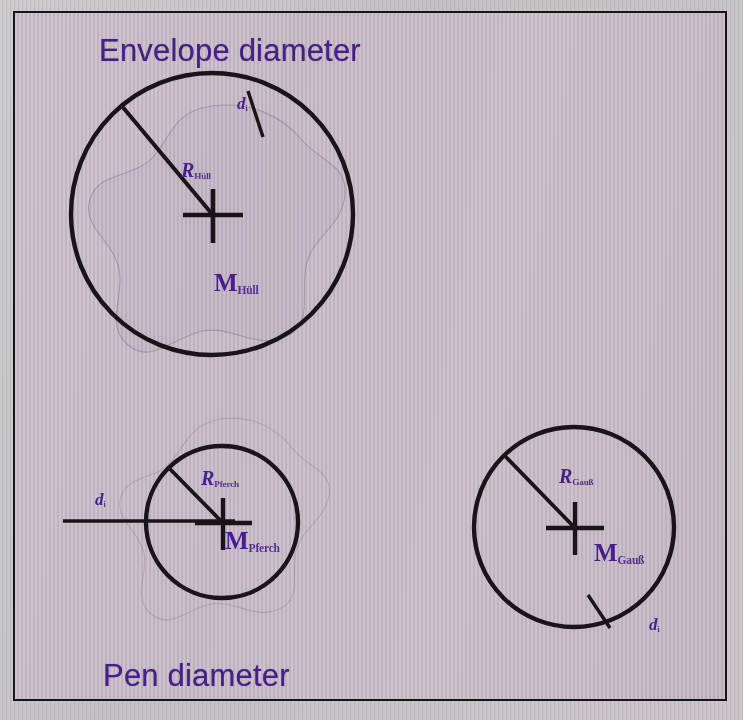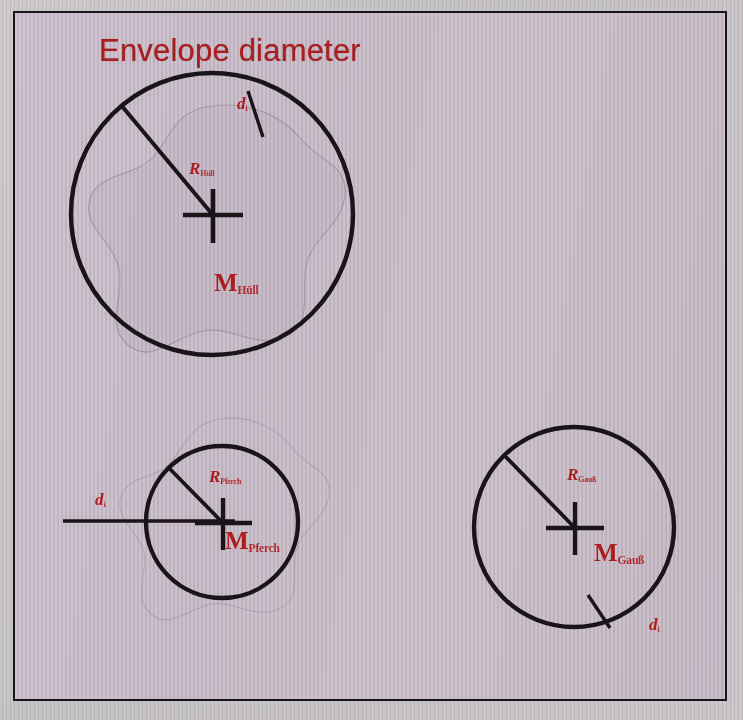--- a/index.html
+++ b/index.html
@@ -112,21 +112,21 @@
     top: 0;
     width: 710px;
     height: 686px;
     z-index: 10;
   }
 
   
   .label {
     position: absolute;
     z-index: 20;
-    color: #b91c1c;
+    color: #4c1d95;
     white-space: nowrap;
     line-height: 1;
   }
   .caption {
     font-size: 31px;
     font-weight: 400;
     letter-spacing: 0.2px;
     text-shadow: 0 0 1px rgba(20,10,25,0.45);
   }
   .mathvar {
@@ -140,21 +140,21 @@
     font-weight: 700;
   }
   .sub {
     font-size: 0.46em;
     font-style: normal;
     font-weight: 700;
     vertical-align: -0.22em;
     letter-spacing: -0.2px;
     opacity: 0.9;
   }
-  .r-label { font-size: 17px; margin-left: 8px; }
+  .r-label { font-size: 20px; }
   .m-label { font-size: 25px; }
   .d-label { font-size: 17px; }
 
   
   #blur-wrap {
     position: absolute;
     inset: 0;
     filter: blur(0.35px) saturate(0.96);
   }
 </style>
@@ -245,20 +245,21 @@
       <div class="label m-label mathvar-up" style="left:199px; top:217px;margin-top:40px;"><span>M</span><span class="sub">Hüll</span></div>
 
       <div class="label d-label mathvar" style="left:222px; top:82px;"><span>d</span><span class="sub">i</span></div>
 
       <div class="label r-label mathvar" style="left:186px; top:455px;text-align:right;"><span>R</span><span class="sub">Pferch</span></div>
 
       <div class="label m-label mathvar-up" style="left:210px; top:515px;"><span>M</span><span class="sub">Pferch</span></div>
 
       <div class="label d-label mathvar" style="left:80px; top:478px;"><span>d</span><span class="sub">i</span></div>
 
+      <div class="label caption" style="left:88px; top:647px;">Pen diameter</div>
 
       <div class="label r-label mathvar" style="left:528px; top:453px;padding-left:16px;"><span>R</span><span class="sub">Gauß</span></div>
 
       <div class="label m-label mathvar-up" style="left:562px; top:527px;padding-left:17px;"><span>M</span><span class="sub">Gauß</span></div>
 
       <div class="label d-label mathvar" style="left:634px; top:603px;"><span>d</span><span class="sub">i</span></div>
 
     </div>
 
     <div class="scanlines"></div>

